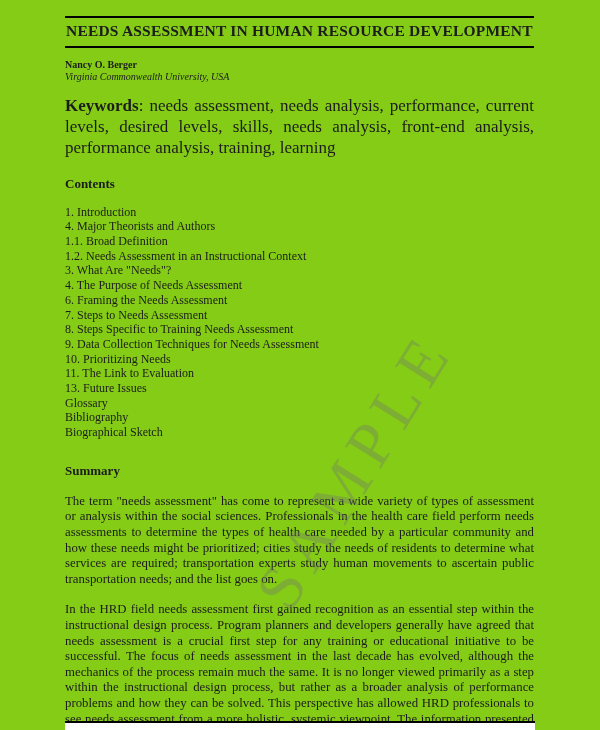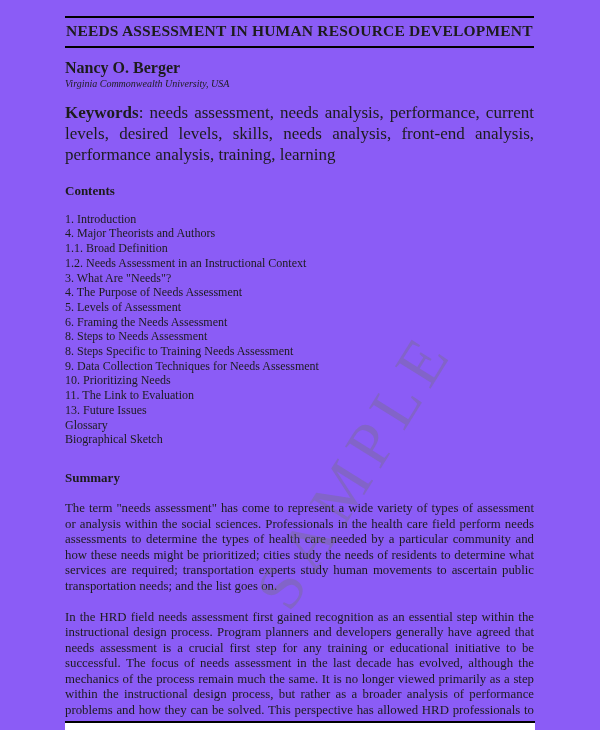--- a/index.html
+++ b/index.html
@@ -10,38 +10,38 @@
     position: relative;
     overflow: hidden;
     font-family: "Liberation Serif", "DejaVu Serif", serif;
     color: #1c1c1c;
   }
   .page {
     position: absolute;
     inset: 0;
     padding: 14px 66px 0 65px;
     box-sizing: border-box;
-    background: #8b5cf6;
+    background: #84cc16;
   }
   .title-block {
     border-top: 2px solid #000;
     border-bottom: 2px solid #000;
     padding: 4px 1px 6px 1px;
     margin-top: 2px;
   }
   .title {
     margin: 0;
     font-size: 15.5px;
     font-weight: bold;
     letter-spacing: 0.2px;
     line-height: 1.15;
   }
   .author {
     margin-top: 11px;
-    font-size: 16px;
+    font-size: 10px;
     font-weight: bold;
     line-height: 1.18;
   }
   .affiliation {
     font-size: 10px;
     font-style: italic;
     line-height: 1.18;
   }
   .keywords {
     margin-top: 14px;
@@ -112,29 +112,29 @@
 
   <div class="section-heading">Contents</div>
 
   <div class="toc">
     <div class="toc-line">1. Introduction</div>
     <div class="toc-line">4. Major Theorists and Authors</div>
     <div class="toc-line">1.1. Broad Definition</div>
     <div class="toc-line">1.2. Needs Assessment in an Instructional Context</div>
     <div class="toc-line">3. What Are "Needs"?</div>
     <div class="toc-line">4. The Purpose of Needs Assessment</div>
-    <div class="toc-line">5. Levels of Assessment</div>
     <div class="toc-line">6. Framing the Needs Assessment</div>
-    <div class="toc-line">8. Steps to Needs Assessment</div>
+    <div class="toc-line">7. Steps to Needs Assessment</div>
     <div class="toc-line">8. Steps Specific to Training Needs Assessment</div>
     <div class="toc-line">9. Data Collection Techniques for Needs Assessment</div>
     <div class="toc-line">10. Prioritizing Needs</div>
     <div class="toc-line">11. The Link to Evaluation</div>
     <div class="toc-line">13. Future Issues</div>
     <div class="toc-line">Glossary</div>
+    <div class="toc-line">Bibliography</div>
     <div class="toc-line">Biographical Sketch</div>
   </div>
 
   <div class="section-heading summary-head">Summary</div>
 
   <p class="para">The term "needs assessment" has come to represent a wide variety of types of assessment or analysis within the social sciences. Professionals in the health care field perform needs assessments to determine the types of health care needed by a particular community and how these needs might be prioritized; cities study the needs of residents to determine what services are required; transportation experts study human movements to ascertain public transportation needs; and the list goes on.</p>
   <p class="para">In the HRD field needs assessment first gained recognition as an essential step within the instructional design process. Program planners and developers generally have agreed that needs assessment is a crucial first step for any training or educational initiative to be successful. The focus of needs assessment in the last decade has evolved, although the mechanics of the process remain much the same. It is no longer viewed primarily as a step within the instructional design process, but rather as a broader analysis of performance problems and how they can be solved. This perspective has allowed HRD professionals to see needs assessment from a more holistic, systemic viewpoint. The information presented in this article refers primarily to needs assessment as used in the</p>
 
 </div>
 

